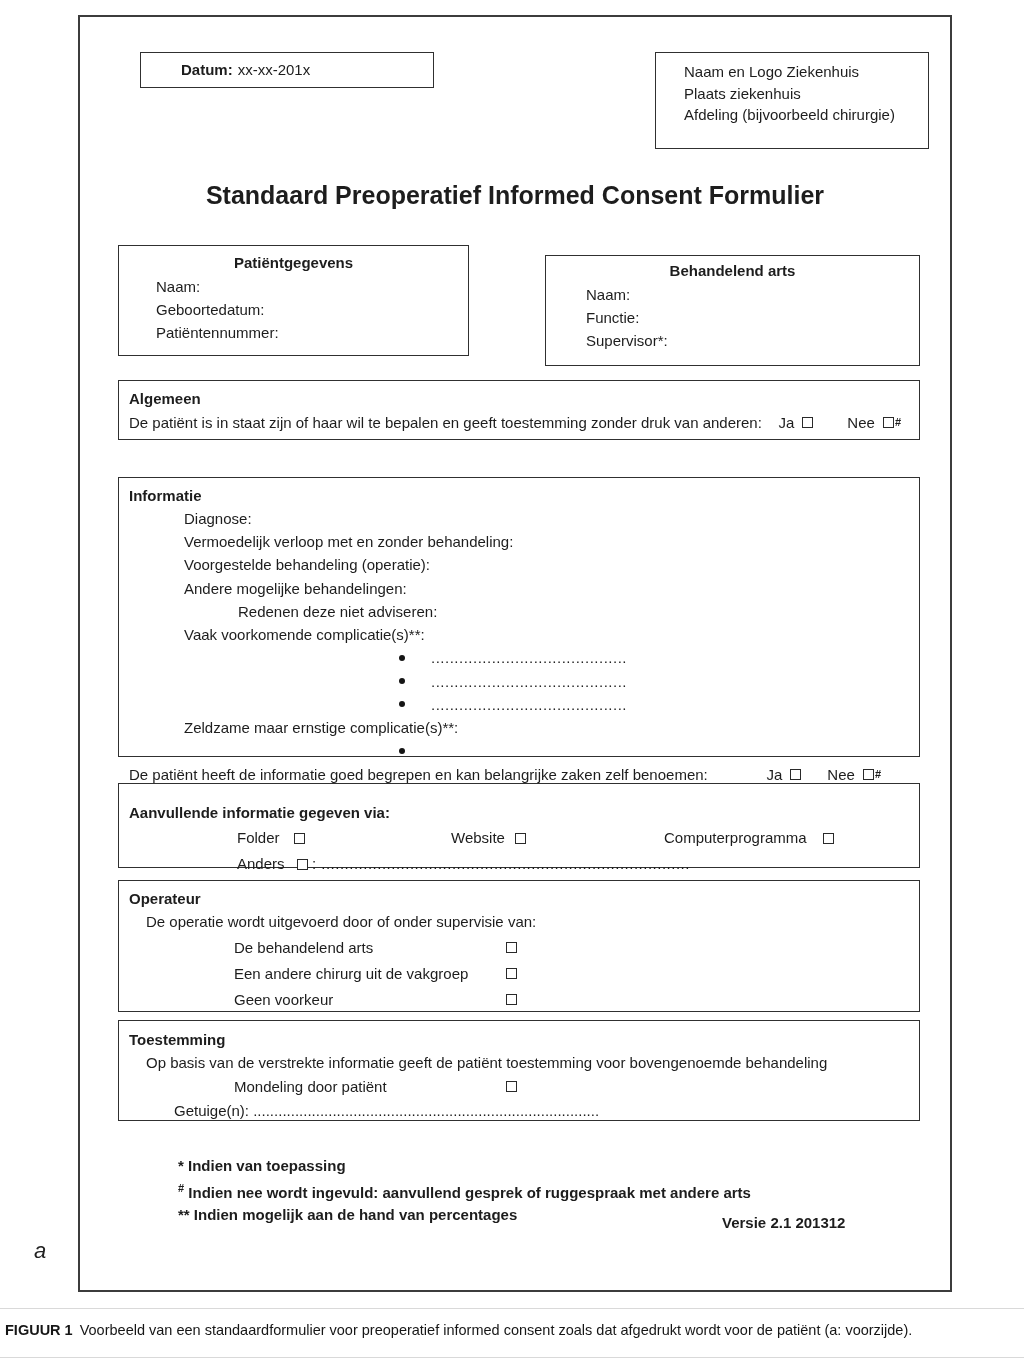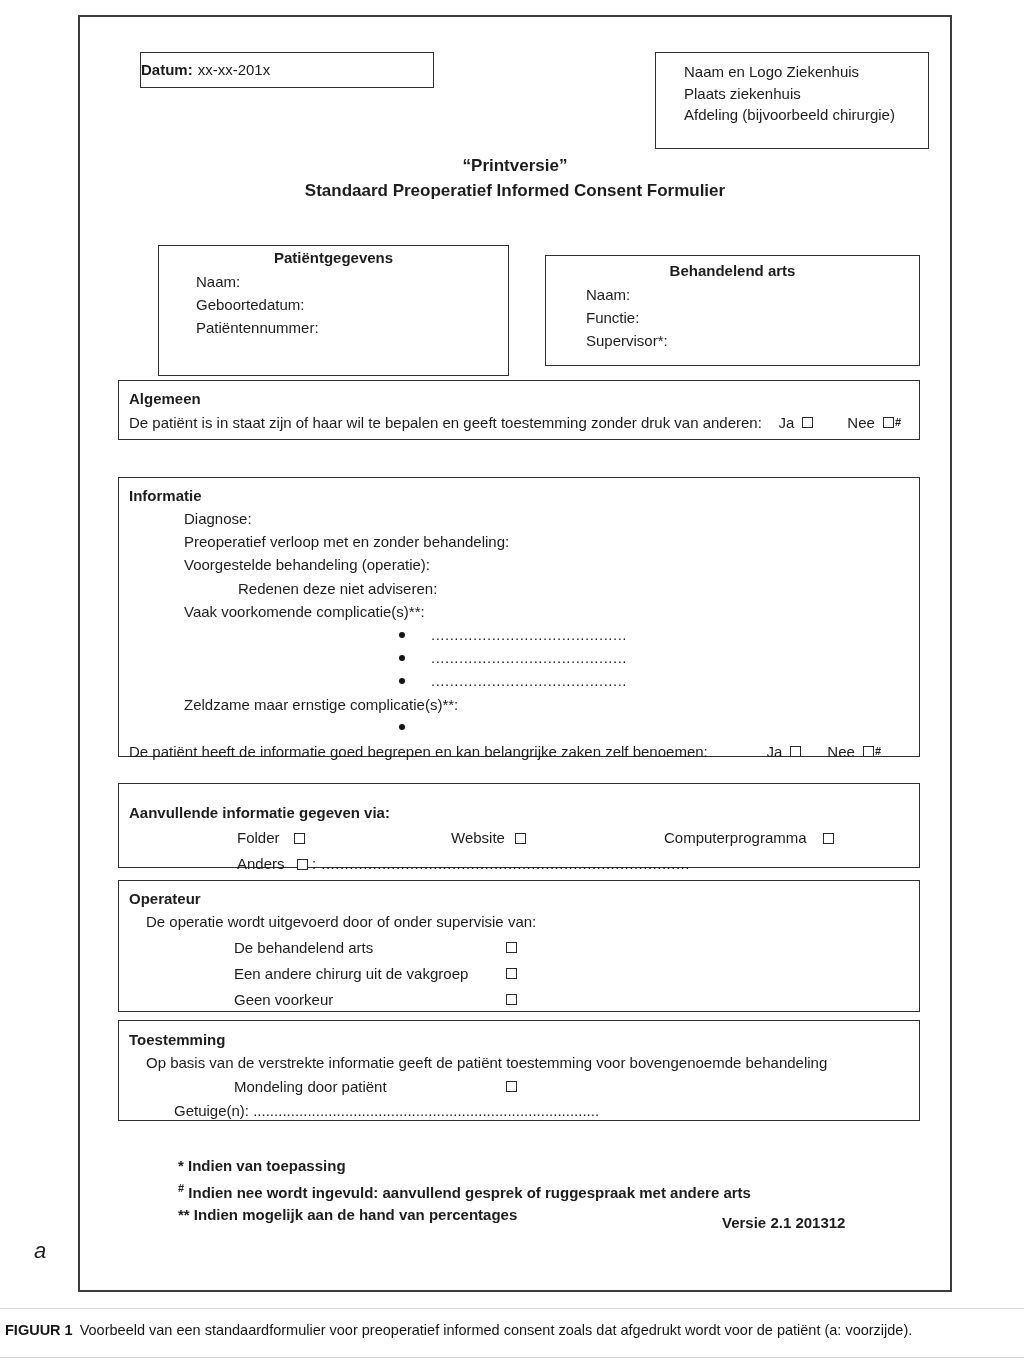--- a/index.html
+++ b/index.html
@@ -6,33 +6,33 @@
   .page{position:relative;width:1024px;height:1366px;background:#ffffff;overflow:hidden;
         font-family:"Liberation Sans",sans-serif;color:#1d1d1d;font-size:15px;}
 
   
   .frame{position:absolute;left:78px;top:15px;width:870px;height:1273px;
          border:2px solid #3c3c3c;background:#fff;}
 
   .box{position:absolute;border:1.5px solid #303030;box-sizing:border-box;background:#fff;}
 
   
-  .date-box{left:60px;top:35px;width:294px;height:36px;line-height:33px;}
+  .date-box{left:60px;top:35px;width:294px;height:36px;line-height:33px;padding-left:40px;}
   .date-box b{font-weight:bold;}
   .date-val{margin-left:5px;}
   .hosp-box{left:575px;top:35px;width:274px;height:97px;padding:8px 6px 0 28px;line-height:21.5px;}
 
   
   .title-quote{position:absolute;left:0;top:139px;width:100%;text-align:center;
                font-weight:bold;font-size:17px;}
   .title-main{position:absolute;left:0;top:164px;width:100%;text-align:center;
-              font-weight:bold;font-size:17px;}
-
-  
-  .pat-box{left:38px;top:228px;width:351px;height:131px;margin-left:40px;}
+              font-weight:bold;font-size:25px;}
+
+  
+  .pat-box{left:38px;top:228px;width:351px;height:111px;padding-top:5px;}
   .doc-box{left:465px;top:238px;width:375px;height:111px;padding-top:3px;}
   .bx-head{text-align:center;font-weight:bold;line-height:24px;}
   .pat-box .bx-line{margin-left:37px;line-height:23px;}
   .doc-box .bx-line{margin-left:40px;line-height:23px;}
 
   
   .sec{left:38px;width:802px;padding:6px 16px 0 10px;}
   .sec-title{font-weight:bold;line-height:23px;}
 
   .alg-box{top:363px;height:60px;}
@@ -103,21 +103,20 @@
     <div class="box date-box">
       <b>Datum:</b><span class="date-val">xx-xx-201x</span>
     </div>
 
     <div class="box hosp-box">
       <div>Naam en Logo Ziekenhuis</div>
       <div>Plaats ziekenhuis</div>
       <div>Afdeling (bijvoorbeeld chirurgie)</div>
     </div>
 
-    <div class="title-quote">“Printversie”</div>
     <div class="title-main">Standaard Preoperatief Informed Consent Formulier</div>
 
     <div class="box pat-box">
       <div class="bx-head">Patiëntgegevens</div>
       <div class="bx-line">Naam:</div>
       <div class="bx-line">Geboortedatum:</div>
       <div class="bx-line">Patiëntennummer:</div>
     </div>
 
     <div class="box doc-box">
@@ -139,22 +138,23 @@
           <span>Nee</span>
           <span class="cb cb-gap8"></span>
           <sup class="supmark">#</sup>
         </span>
       </div>
     </div>
 
     <div class="box sec inf-box">
       <div class="sec-title">Informatie</div>
       <div class="inf-line ind1">Diagnose:</div>
-      <div class="inf-line ind1">Preoperatief verloop met en zonder behandeling:</div>
+      <div class="inf-line ind1">Vermoedelijk verloop met en zonder behandeling:</div>
       <div class="inf-line ind1">Voorgestelde behandeling (operatie):</div>
+      <div class="inf-line ind1">Andere mogelijke behandelingen:</div>
       <div class="inf-line ind2">Redenen deze niet adviseren:</div>
       <div class="inf-line ind1">Vaak voorkomende complicatie(s)**:</div>
       <div class="brow">
         <span class="blt"></span>
         <span class="bdots">..........................................</span>
       </div>
       <div class="brow">
         <span class="blt"></span>
         <span class="bdots">..........................................</span>
       </div>

